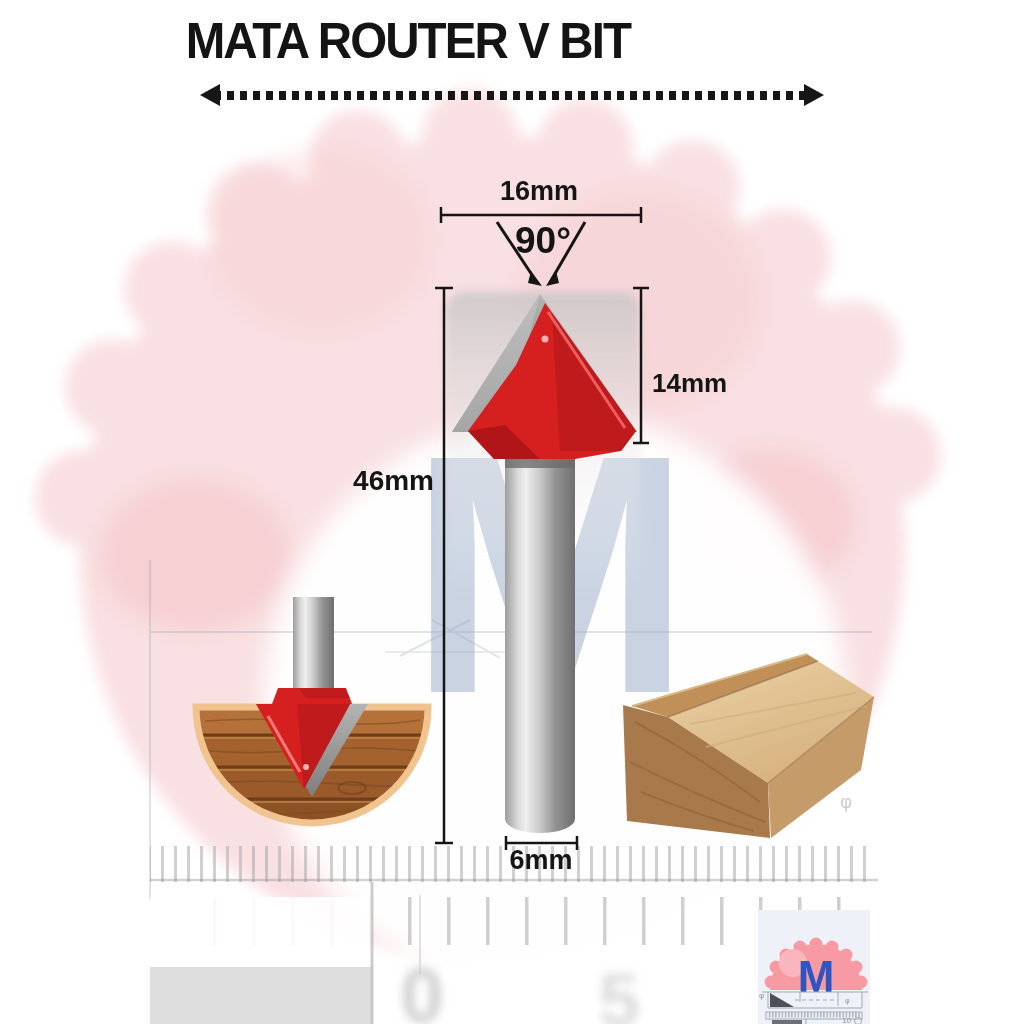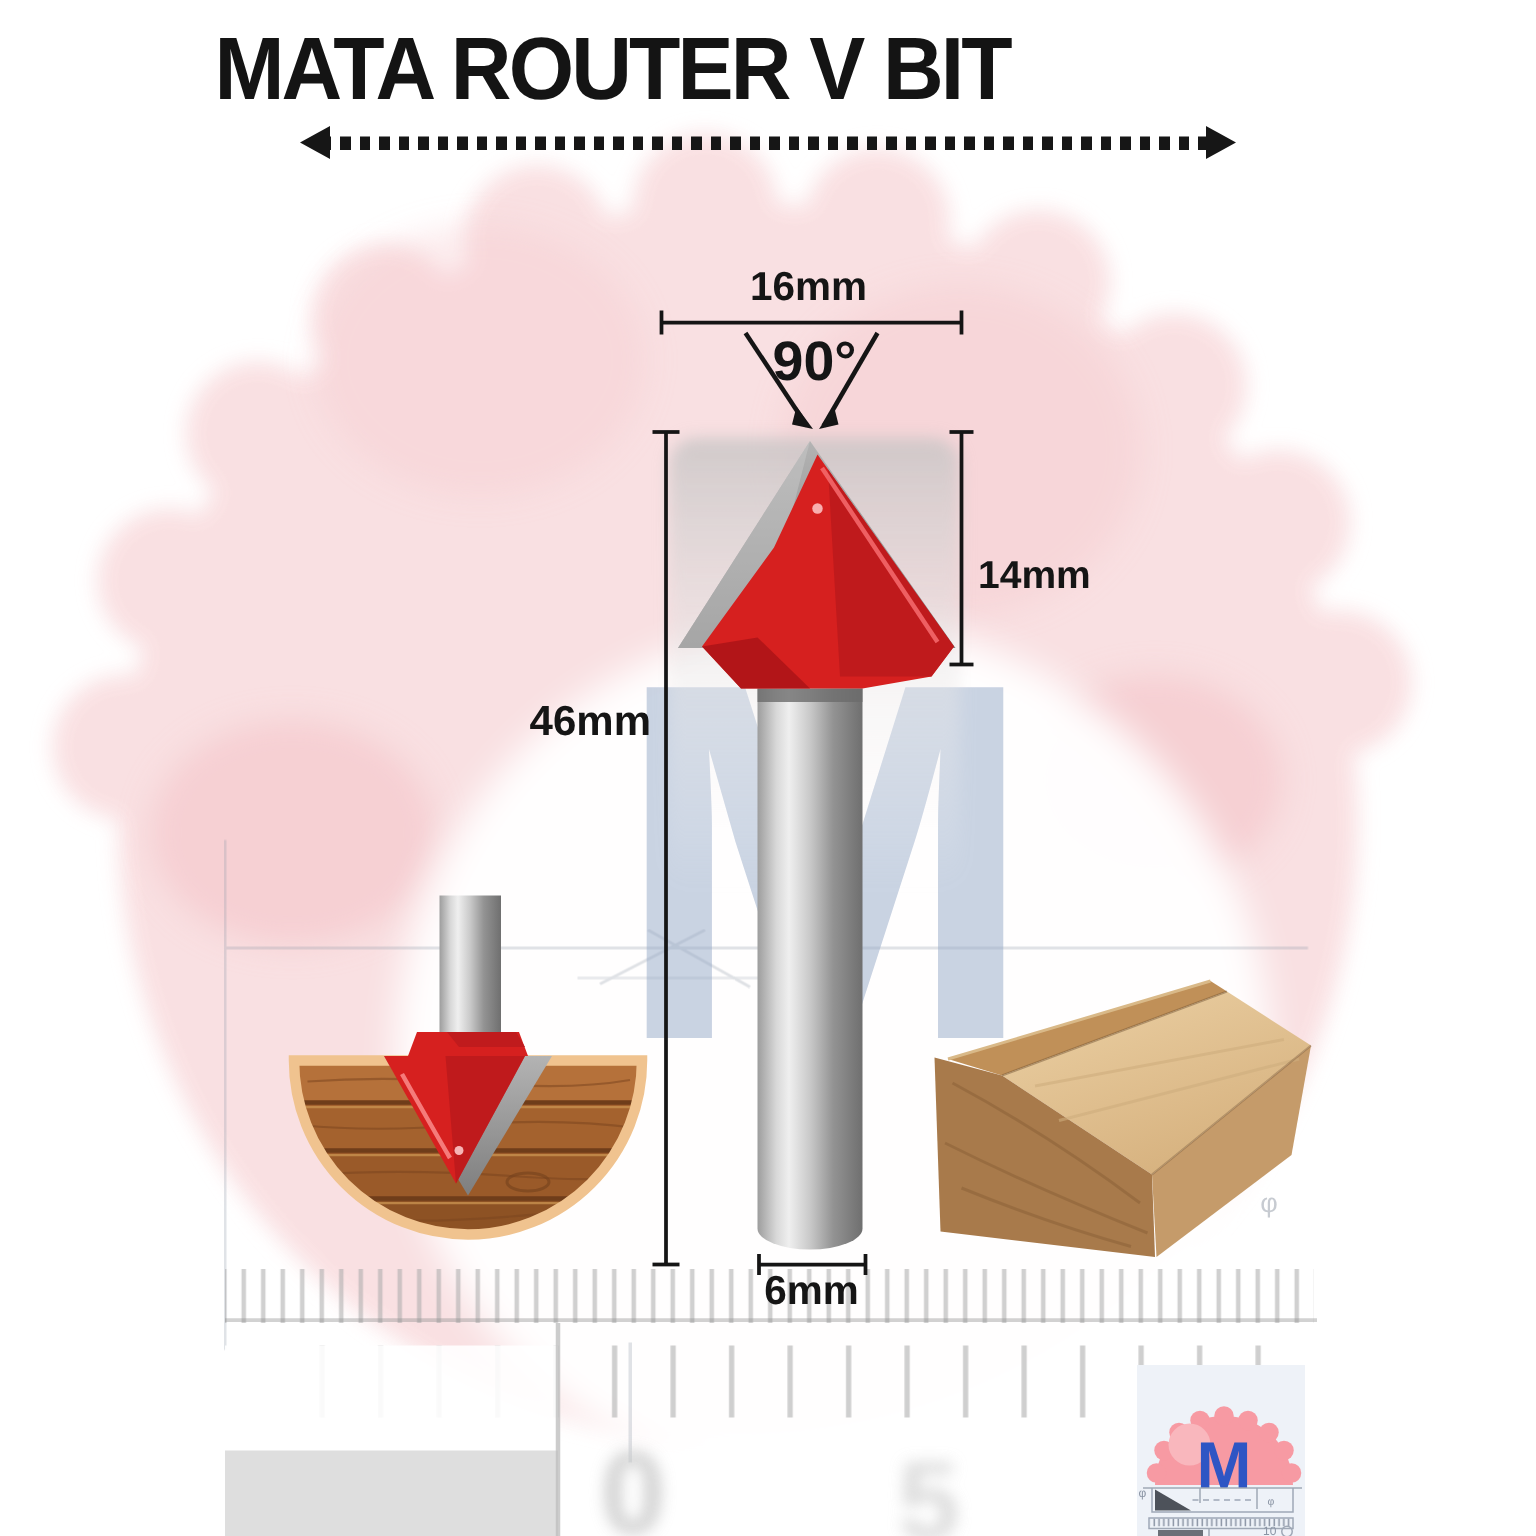--- a/index.html
+++ b/index.html
@@ -4,21 +4,21 @@
 <style>
   html,body{margin:0;padding:0;background:#888;}
   .stage{
     position:relative;width:1024px;height:1024px;margin:0 auto;
     background:#ffffff;overflow:hidden;
     font-family:"Liberation Sans","DejaVu Sans",sans-serif;
   }
   .bg-svg,.fg-svg{position:absolute;left:0;top:0;width:1024px;height:1024px;}
   .title{
     position:absolute;left:0;top:12px;width:816px;text-align:center;
-    font-weight:bold;font-size:59px;letter-spacing:-2px;color:#141414;
+    font-weight:bold;font-size:50px;letter-spacing:-2px;color:#141414;
     white-space:nowrap;
   }
   .title span{display:inline-block;transform:scaleX(.95);}
   .dotarrow{position:absolute;left:200px;top:84px;width:624px;height:22px;}
   .dotarrow .line{
     position:absolute;left:14px;right:14px;top:7px;height:9px;
     background:repeating-linear-gradient(90deg,#161616 0 7px,transparent 7px 13px);
   }
   .dotarrow .head-l,.dotarrow .head-r{
     position:absolute;top:0;width:0;height:0;

